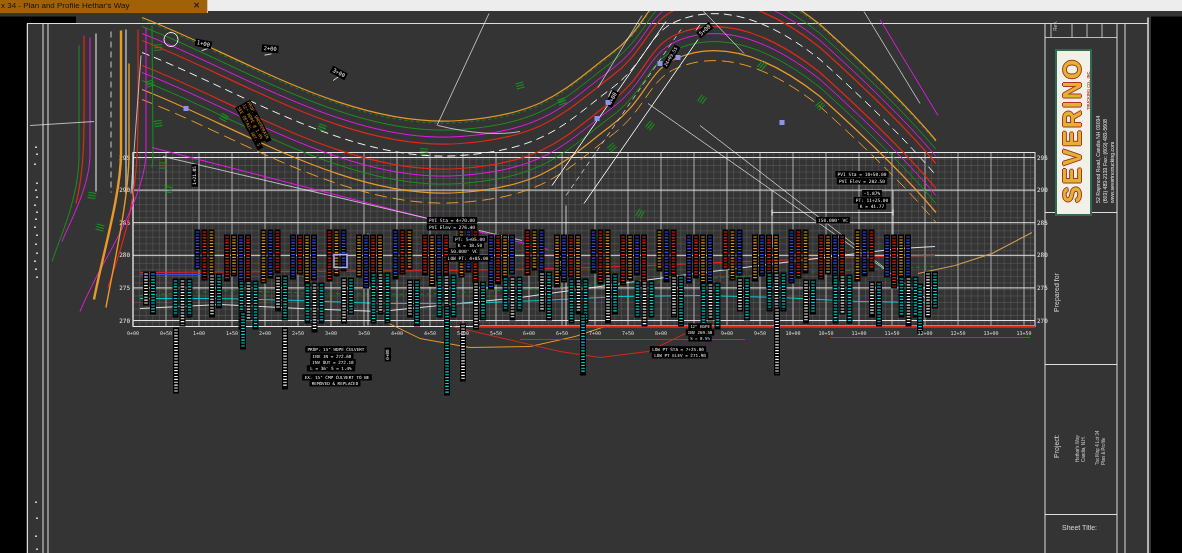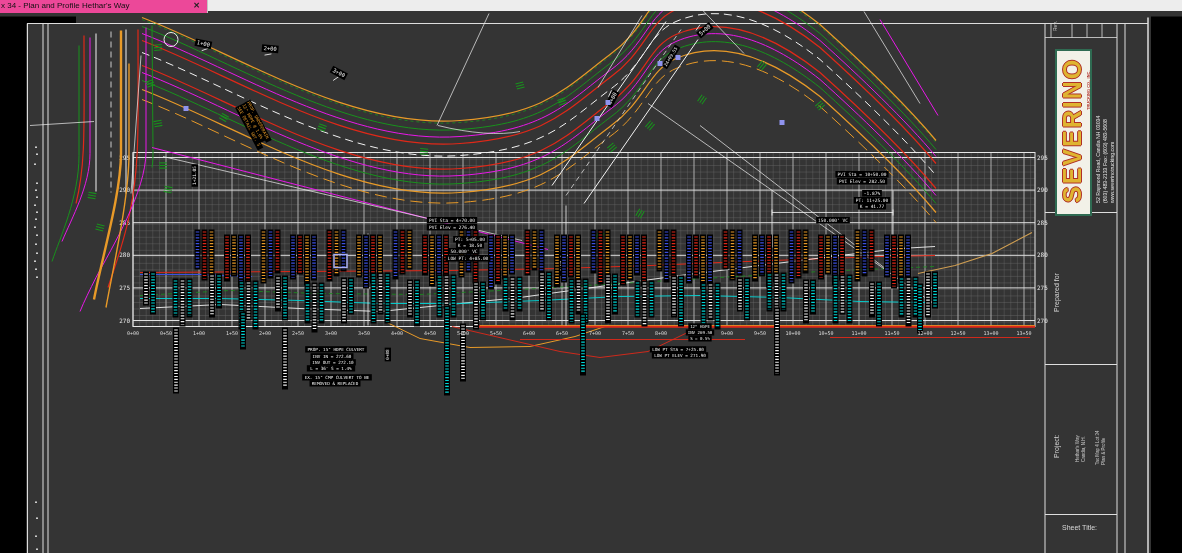--- a/index.html
+++ b/index.html
@@ -1,17 +1,17 @@
 <!DOCTYPE html>
 <html><head>
 <meta charset="utf-8">
 <style>
   html,body{margin:0;padding:0;width:1182px;height:553px;overflow:hidden;background:#000;font-family:"Liberation Sans",sans-serif;}
   .tabbar{position:absolute;left:0;top:0;width:1182px;height:11px;background:#ededed;z-index:30;display:flex;align-items:center;}
-  .tab{width:207px;height:14px;background:#ec4899;border-right:1px solid #c4c4c4;display:flex;align-items:center;overflow:hidden;}
+  .tab{width:207px;height:14px;background:#a16207;border-right:1px solid #c4c4c4;display:flex;align-items:center;overflow:hidden;}
   .tab-label{font-size:8px;color:#111;white-space:nowrap;padding-left:1px;flex:1;}
   .tab-close{font-size:8px;color:#222;font-weight:bold;padding:0 7px 0 4px;}
   .canvas{position:absolute;left:0;top:11px;width:1182px;height:542px;background:#343434;}
   svg{position:absolute;left:0;top:0;}
   .vtext{position:absolute;transform:rotate(-90deg);transform-origin:0 0;white-space:nowrap;color:#d8d8d8;z-index:20;}
   .htext{position:absolute;white-space:nowrap;color:#d8d8d8;z-index:20;}
   .logo-box{position:absolute;left:1055px;top:38px;width:37px;height:167px;background:#f2f1e8;border:2px solid #2f6b52;box-sizing:border-box;z-index:15;}
   .logo-big{font-weight:bold;font-size:25px;letter-spacing:2px;color:#dfb431;
     text-shadow:1px 0 #b03028,-1px 0 #b03028,0 1px #b03028,0 -1px #b03028;}
   .logo-sub{font-size:4px;color:#b03028;font-weight:bold;}

